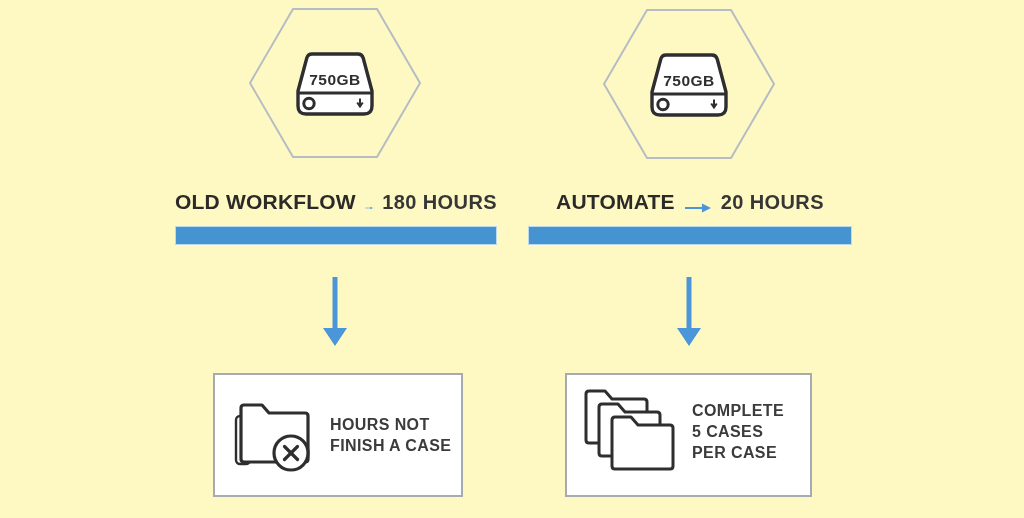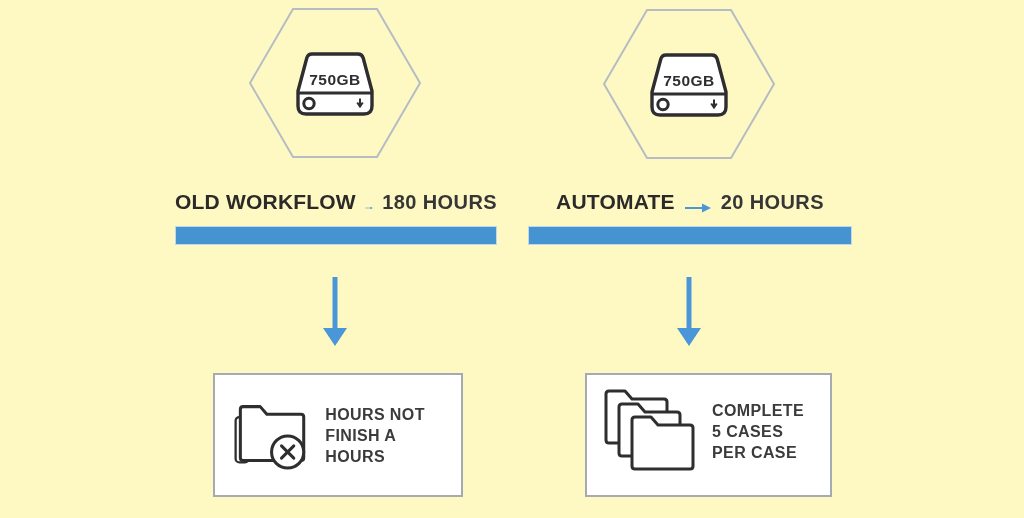--- a/index.html
+++ b/index.html
@@ -99,21 +99,21 @@
   <div class="abs result-box" style="left:213px; top:373px; width:250px; height:124px; padding:0 8px 0 14px;">
     <svg width="88" height="78" viewBox="0 0 88 78">
       <rect x="7" y="20" width="14" height="48" rx="4" fill="#ffffff" stroke="#2e2e30" stroke-width="2.4"></rect>
       <path d="M 15,9 L 33,9 L 40,17 L 76,17 Q 79,17 79,20 L 79,63 Q 79,66 76,66 L 15,66 Q 12,66 12,63 L 12,12 Q 12,9 15,9 Z" fill="#ffffff" stroke="#2e2e30" stroke-width="3.2" stroke-linejoin="round"></path>
       <circle cx="62" cy="57" r="17" fill="#ffffff" stroke="#2e2e30" stroke-width="3.2"></circle>
       <line x1="55.5" y1="50.5" x2="68.5" y2="63.5" stroke="#2e2e30" stroke-width="3.2" stroke-linecap="round"></line>
       <line x1="68.5" y1="50.5" x2="55.5" y2="63.5" stroke="#2e2e30" stroke-width="3.2" stroke-linecap="round"></line>
     </svg>
     <div class="result-text">
       <div>HOURS NOT</div>
-      <div>FINISH A HOURS</div>
+      <div>FINISH A CASE</div>
     </div>
   </div>
 
   <svg class="abs hex-svg" style="left:603px; top:9px;" width="172" height="150" viewBox="0 0 172 150">
     <polygon points="44,1 128,1 171,75 128,149 44,149 1,75" fill="none" stroke="#b6bcc3" stroke-width="2"></polygon>
   </svg>
 
   <svg class="abs" style="left:645px; top:52px;" width="88" height="66" viewBox="0 0 88 66">
     <path d="M 21,3 L 67,3 Q 71,3 72.2,7 L 81,40 L 81,55 Q 81,63 73,63 L 15,63 Q 7,63 7,55 L 7,40 L 15.8,7 Q 17,3 21,3 Z" fill="#ffffff" stroke="#2e2e30" stroke-width="3.4" stroke-linejoin="round"></path>
     <line x1="7.5" y1="42" x2="80.5" y2="42" stroke="#2e2e30" stroke-width="3"></line>
@@ -131,21 +131,21 @@
     <span class="title-hours">20 HOURS</span>
   </div>
 
   <div class="abs bar" style="left:528px; top:226px; width:324px;"></div>
 
   <svg class="abs" style="left:677px; top:277px;" width="24" height="70" viewBox="0 0 24 70">
     <rect x="9.5" y="0" width="5" height="53" fill="#4a96d8"></rect>
     <polygon points="0,51 24,51 12,69" fill="#4a96d8"></polygon>
   </svg>
 
-  <div class="abs result-box" style="left:565px; top:373px; width:247px; height:124px; padding:0 6px 8px 12px;margin-left:20px;">
+  <div class="abs result-box" style="left:565px; top:373px; width:247px; height:124px; padding:0 6px 8px 12px;">
     <svg width="100" height="96" viewBox="0 0 100 96">
       <g transform="translate(2,2)">
         <path d="M 8,6 L 24,6 L 31,14 L 63,14 Q 66,14 66,17 L 66,55 Q 66,58 63,58 L 8,58 Q 5,58 5,55 L 5,9 Q 5,6 8,6 Z" fill="#ffffff" stroke="#2e2e30" stroke-width="3" stroke-linejoin="round"></path>
       </g>
       <g transform="translate(15,15)">
         <path d="M 8,6 L 24,6 L 31,14 L 63,14 Q 66,14 66,17 L 66,55 Q 66,58 63,58 L 8,58 Q 5,58 5,55 L 5,9 Q 5,6 8,6 Z" fill="#ffffff" stroke="#2e2e30" stroke-width="3" stroke-linejoin="round"></path>
       </g>
       <g transform="translate(28,28)">
         <path d="M 8,6 L 24,6 L 31,14 L 63,14 Q 66,14 66,17 L 66,55 Q 66,58 63,58 L 8,58 Q 5,58 5,55 L 5,9 Q 5,6 8,6 Z" fill="#ffffff" stroke="#2e2e30" stroke-width="3" stroke-linejoin="round"></path>
       </g>

